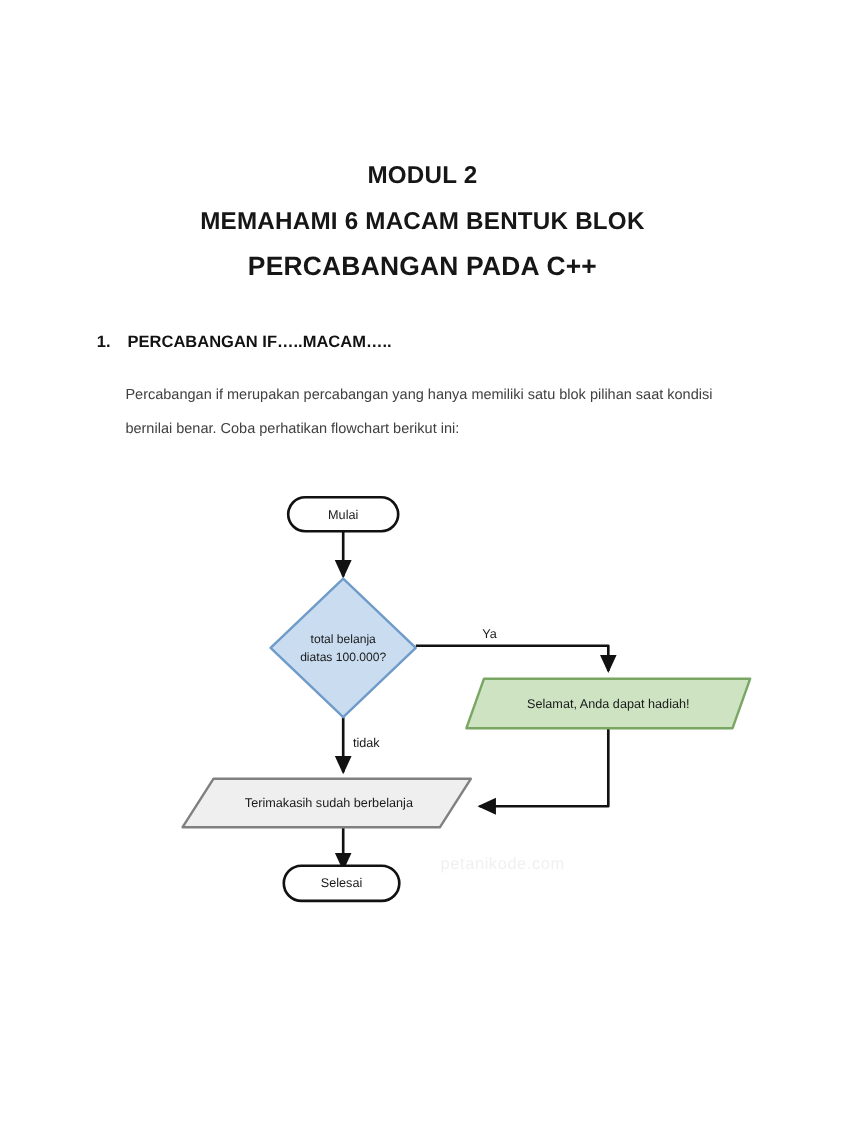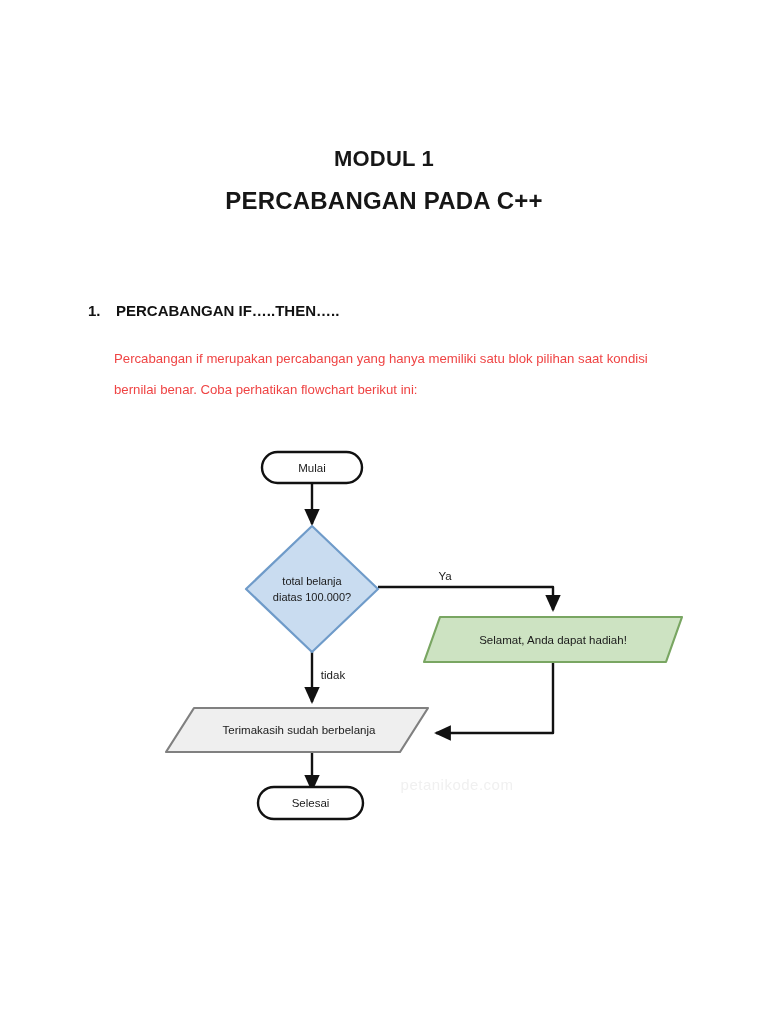--- a/index.html
+++ b/index.html
@@ -59,21 +59,21 @@
   .section-num { width: 14px; }
 
   
   .body-para {
     position: absolute;
     left: 114px;
     top: 343px;
     width: 576px;
     font-size: 13.2px;
     line-height: 31px;
-    color: #ef4444;
+    color: #404040;
     text-align: left;
   }
 
   
   .flowchart {
     position: absolute;
     left: 16px;
     top: 430px;
     width: 768px;
     height: 400px;
@@ -107,27 +107,28 @@
     dominant-baseline: middle;
     letter-spacing: 0.5px;
   }
 </style>
 </head>
 <body>
 
 <div class="page">
 
   <div class="title-block">
-    <div class="title-line l1">MODUL 1</div>
+    <div class="title-line l1">MODUL 2</div>
+    <div class="title-line l2">MEMAHAMI 6 MACAM BENTUK BLOK</div>
     <div class="title-line l3">PERCABANGAN PADA C++</div>
   </div>
 
   <div class="section-heading">
     <span class="section-num">1.</span>
-    <span>PERCABANGAN IF…..THEN…..</span>
+    <span>PERCABANGAN IF…..MACAM…..</span>
   </div>
 
   <div class="body-para">Percabangan if merupakan percabangan yang hanya memiliki satu blok pilihan saat kondisi bernilai benar.  Coba perhatikan flowchart berikut ini:</div>
 
   <div class="flowchart">
     <svg class="flow-svg" width="768" height="400" viewBox="0 0 768 400" xmlns="http://www.w3.org/2000/svg">
       <defs>
         <marker id="arrowhead" markerWidth="9" markerHeight="9" refX="6.2" refY="3.2" orient="auto" markerUnits="strokeWidth">
           <path d="M0,0 L7,3.2 L0,6.4 Z" fill="#111111"></path>
         </marker>

